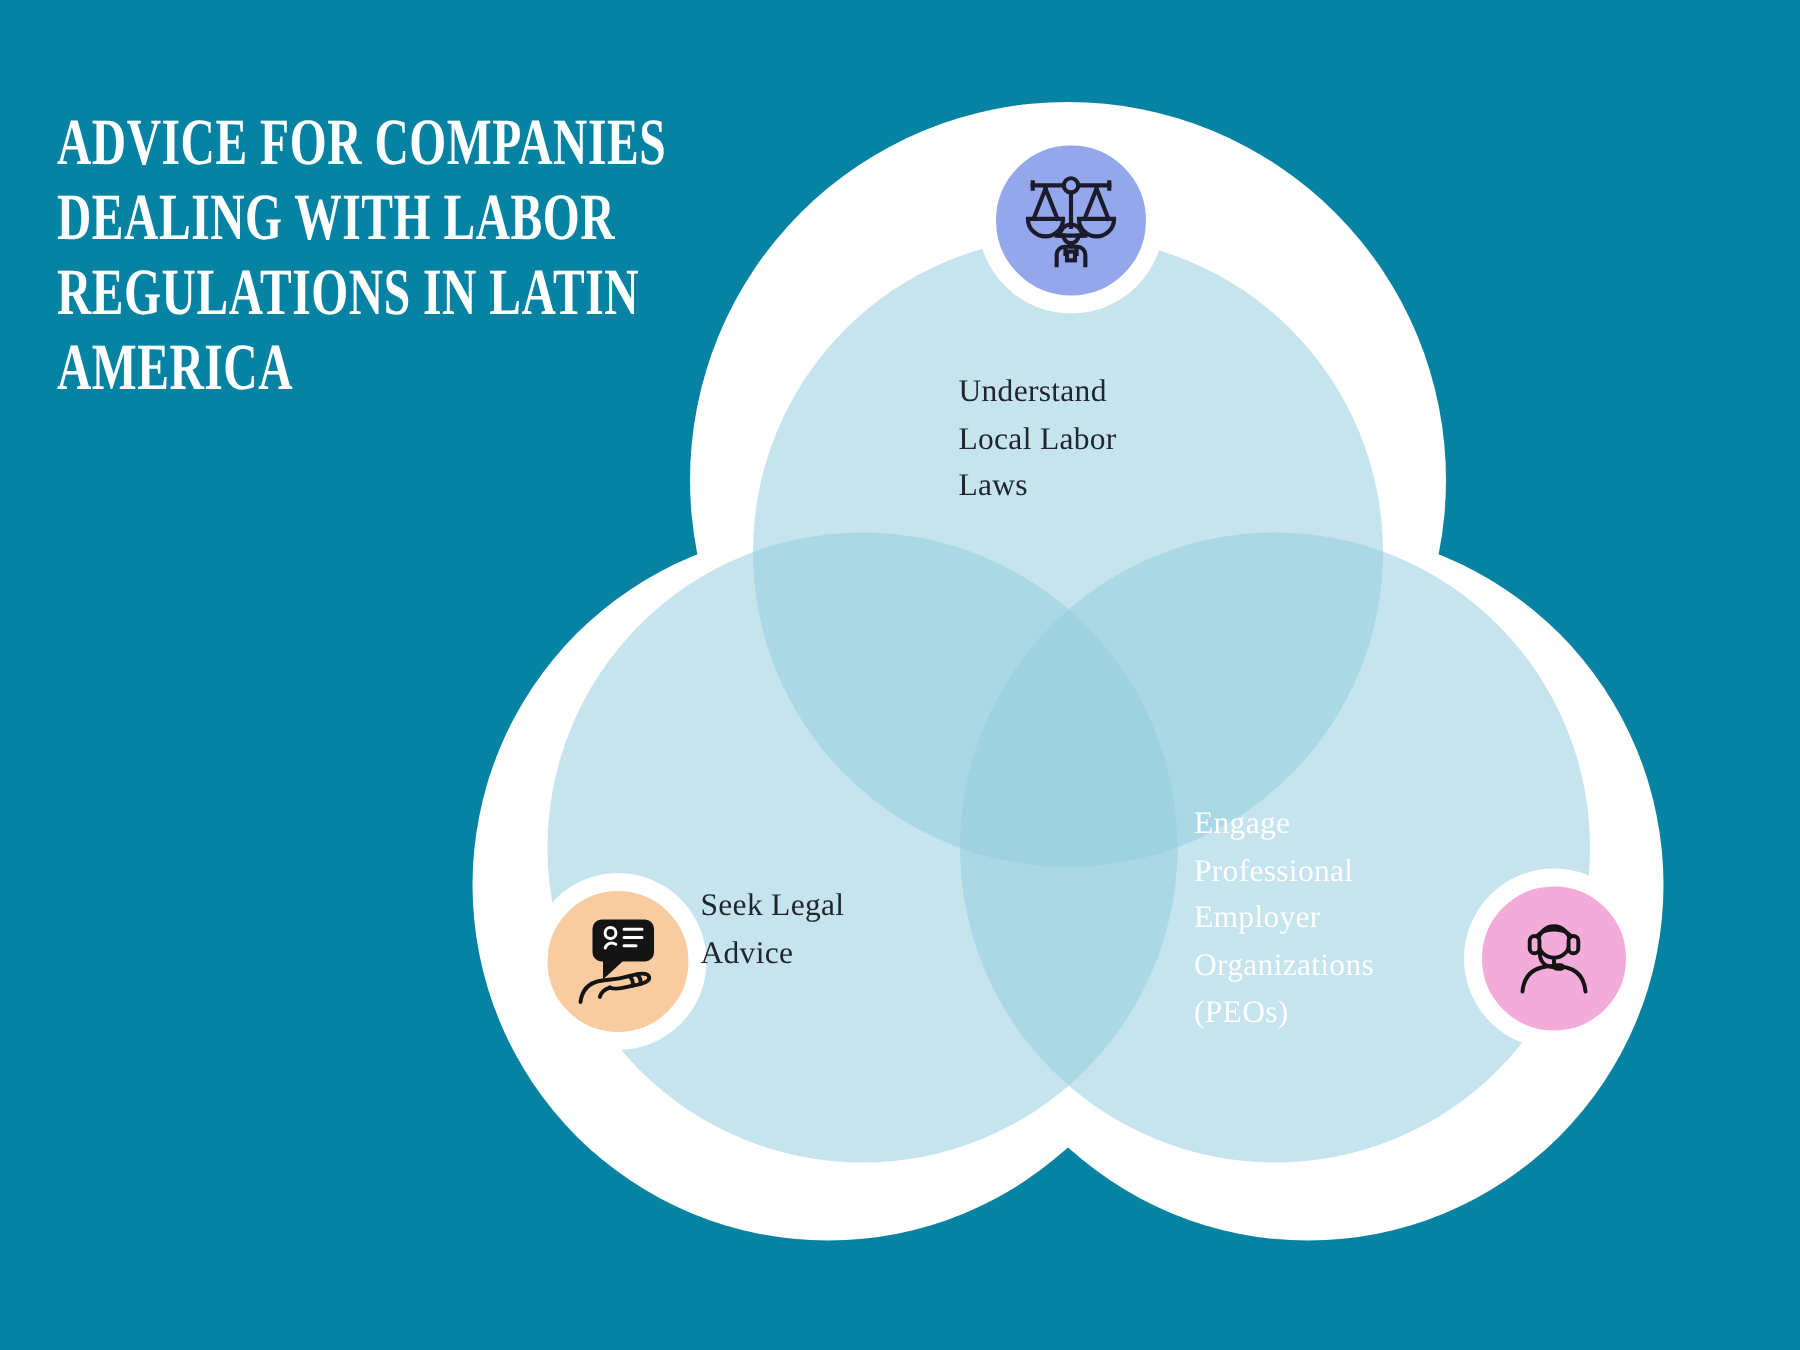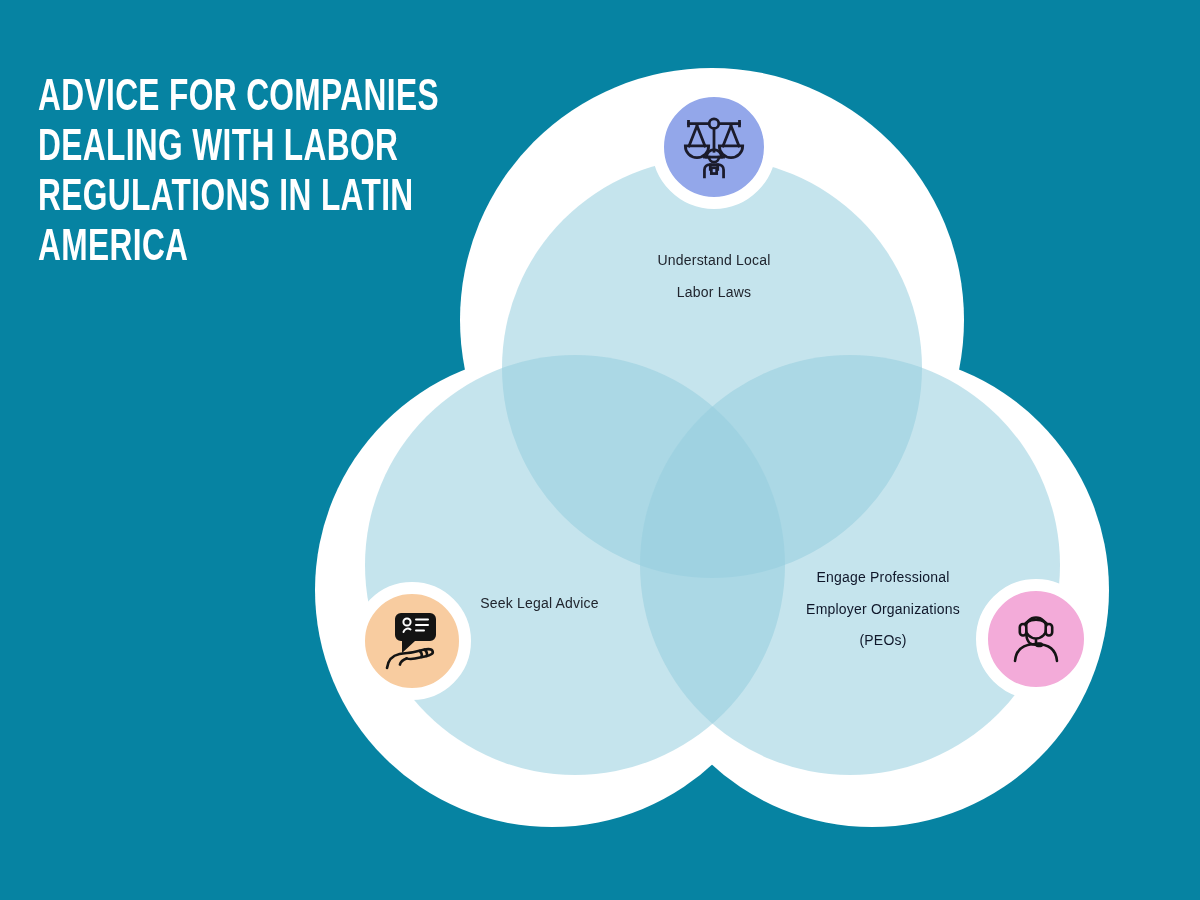--- a/index.html
+++ b/index.html
@@ -1,36 +1,36 @@
 <!DOCTYPE html>
 <html><head>
 <meta charset="utf-8">
 <style>
   html,body{margin:0;padding:0;background:#0683A2;}
   .canvas{
     position:relative;width:1200px;height:900px;overflow:hidden;
-    font-family:Liberation Sans, sans-serif;
+    font-family:Liberation Serif, serif;
   }
   .venn-svg{position:absolute;left:0;top:0;}
   .title{
     position:absolute;left:38px;top:70px;width:620px;margin:0;
     font-size:44px;line-height:50px;font-weight:bold;letter-spacing:.5px;
     transform:scaleX(.72);transform-origin:left top;
   }
   .title div{white-space:nowrap;}
   .badge{
     position:absolute;box-sizing:border-box;border:12px solid #ffffff;
     border-radius:50%;display:flex;align-items:center;justify-content:center;
   }
   .badge-top{left:652px;top:85px;width:124px;height:124px;}
   .badge-left{left:353px;top:582px;width:118px;height:118px;}
   .badge-right{left:976px;top:579px;width:120px;height:120px;}
   .badge svg{display:block;}
   .label{
-    position:absolute;font-size:14px;line-height:31.5px;text-align:center;
+    position:absolute;font-size:21px;line-height:31.5px;
     letter-spacing:.2px;
   }
   .label-top{left:639px;top:245px;width:150px;}
   .label-left{left:467px;top:548px;width:145px;}
   .label-right{left:796px;top:533px;width:174px;}
 </style>
 </head>
 <body>
 
 <div class="canvas" style="background-color: rgb(6, 131, 162);">
@@ -104,15 +104,15 @@
       <path d="M19.5 21 C19.5 10 44.5 10 44.5 21"></path>
       <rect x="15.8" y="17" width="6.5" height="11.5" rx="3.2" fill="#F3ABD9"></rect>
       <rect x="41.7" y="17" width="6.5" height="11.5" rx="3.2" fill="#F3ABD9"></rect>
       <path d="M22.5 29 C23 35 27 38 32.5 37.6"></path>
       <rect x="31.5" y="35.2" width="7.5" height="5" rx="2.5" fill="#141414" stroke="none"></rect>
     </svg>
   </div>
 
   <div class="label label-top" style="color: rgb(32, 37, 46);">Understand Local Labor Laws</div>
   <div class="label label-left" style="color: rgb(32, 37, 46); margin-top: 40px;">Seek Legal Advice</div>
-  <div class="label label-right" style="color: #0f172a; margin-top: 29px;">Engage Professional Employer Organizations (PEOs)</div>
+  <div class="label label-right" style="color: #ffffff;">Engage Professional Employer Organizations (PEOs)</div>
 
 </div>
 
 </body></html>

